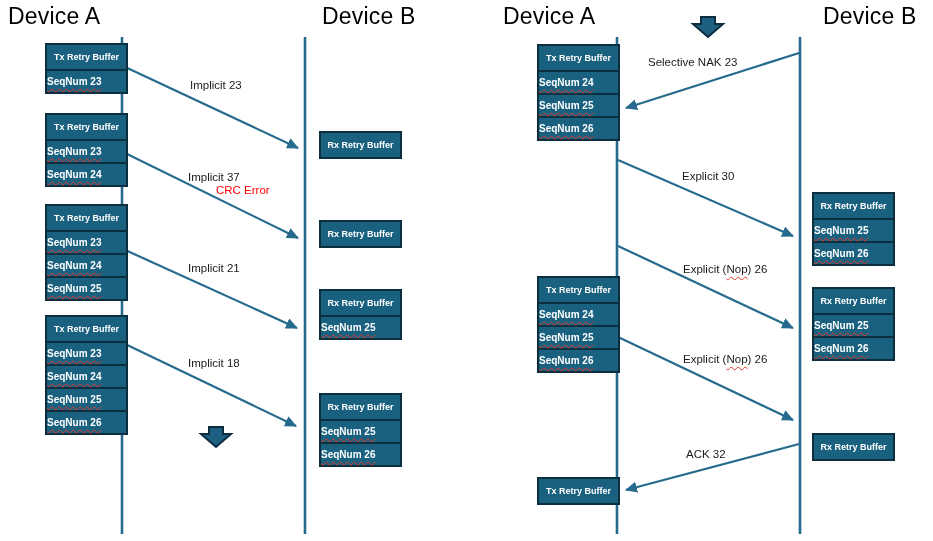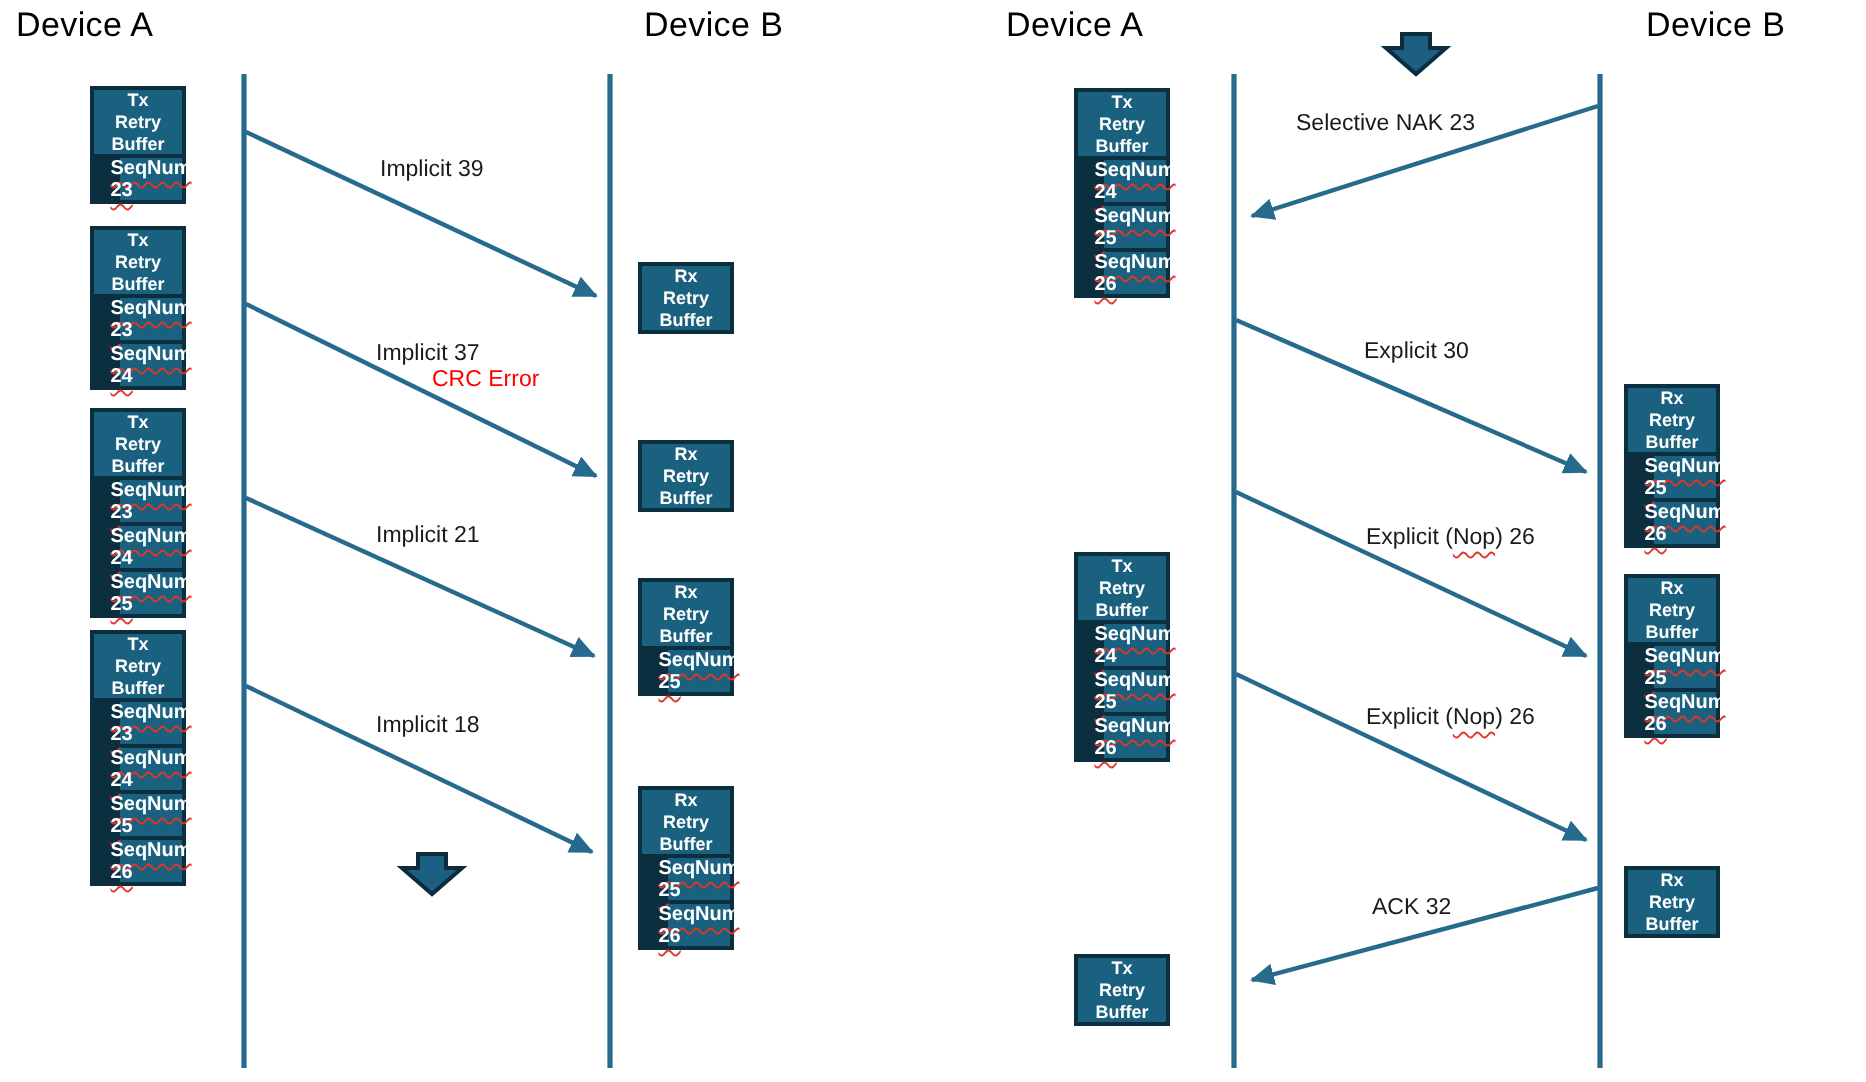--- a/index.html
+++ b/index.html
@@ -1,38 +1,37 @@
 <!DOCTYPE html>
 <html><head>
 <meta charset="utf-8">
 <style>
   html,body{margin:0;padding:0;background:#fff;}
   #canvas{
     position:relative;width:933px;height:541px;background:#fff;
     font-family:"Liberation Sans",sans-serif;overflow:hidden;
   }
   .device-title{
-    position:absolute;font-size:17px;color:#000;letter-spacing:.2px;
+    position:absolute;font-size:23px;color:#000;letter-spacing:.2px;
     white-space:nowrap;
   }
   svg.overlay{position:absolute;left:0;top:0;width:933px;height:541px;}
   .buf-box{
-    position:absolute;width:48px;background:#0C2F3F;border:2px solid #0C2F3F;
+    position:absolute;width:83px;background:#0C2F3F;border:2px solid #0C2F3F;
     display:flex;flex-direction:column;gap:2px;box-sizing:border-box;
   }
   .box-header{
     background:#1A6180;color:#fff;font-size:9px;font-weight:700;
     line-height:1.2;display:flex;align-items:center;justify-content:center;
     text-align:center;min-height:24px;padding:0 6px;
   }
   .box-cell{
     background:#1A6180;color:#fff;font-size:10px;font-weight:700;
-    display:flex;align-items:center;justify-content:center;height:21px;
+    display:flex;align-items:center;height:21px;
     flex:none;
-    margin-left:13px;
   }
   .wavy{
     text-decoration-line:underline;text-decoration-style:wavy;
     text-decoration-color:#e0362a;text-decoration-thickness:1px;
     text-underline-offset:3px;
   }
   .msg-label{
     position:absolute;font-size:11.5px;color:#1a1a1a;white-space:nowrap;
   }
   .msg-label.error{color:#FF0000;}
@@ -182,21 +181,21 @@
         <span class="wavy">SeqNum 25</span>
       </div>
       <div class="box-cell">
         <span class="wavy">SeqNum 26</span>
       </div>
     </div>
   <div class="buf-box" style="left:812px;top:433px">
       <div class="box-header">Rx Retry Buffer</div>
     </div>
 
-  <div class="msg-label" style="left:190px;top:79px">Implicit 39</div>
+  <div class="msg-label" style="left:190px;top:79px">Implicit 23</div>
   <div class="msg-label" style="left:188px;top:171px">Implicit 37</div>
   <div class="msg-label error" style="left:216px;top:184px">CRC Error</div>
   <div class="msg-label" style="left:188px;top:262px">Implicit 21</div>
   <div class="msg-label" style="left:188px;top:357px">Implicit 18</div>
 
   <div class="msg-label" style="left:648px;top:56px">Selective NAK 23</div>
   <div class="msg-label" style="left:682px;top:170px">Explicit 30</div>
   <div class="msg-label" style="left:683px;top:263px"><span>Explicit (</span><span class="wavy">Nop</span><span>) 26</span></div>
   <div class="msg-label" style="left:683px;top:353px"><span>Explicit (</span><span class="wavy">Nop</span><span>) 26</span></div>
   <div class="msg-label" style="left:686px;top:448px">ACK 32</div>

